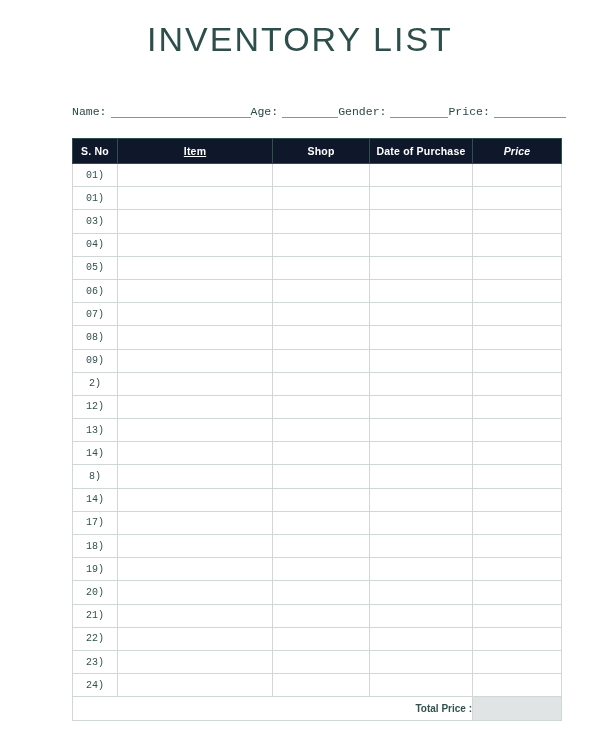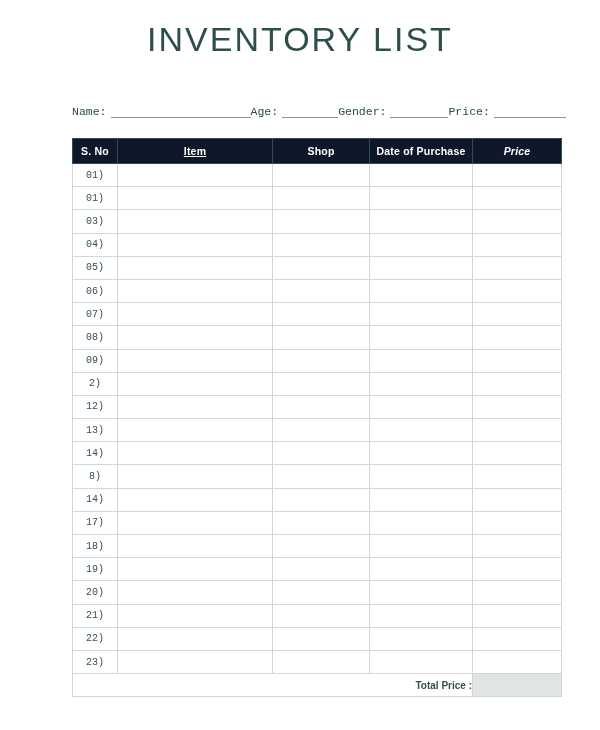--- a/index.html
+++ b/index.html
@@ -309,20 +309,27 @@
             <td class="col-date"></td>
             <td class="col-price"></td>
           </tr>
           <tr>
             <td class="col-sno sno">23)</td>
             <td class="col-item"></td>
             <td class="col-shop"></td>
             <td class="col-date"></td>
             <td class="col-price"></td>
           </tr>
+          <tr>
+            <td class="col-sno sno">24)</td>
+            <td class="col-item"></td>
+            <td class="col-shop"></td>
+            <td class="col-date"></td>
+            <td class="col-price"></td>
+          </tr>
         </tbody>
       <tfoot>
         <tr class="total-row">
           <td class="total-label" colspan="4">Total Price :</td>
           <td class="total-value"></td>
         </tr>
       </tfoot>
     </table>
   </div>
 

